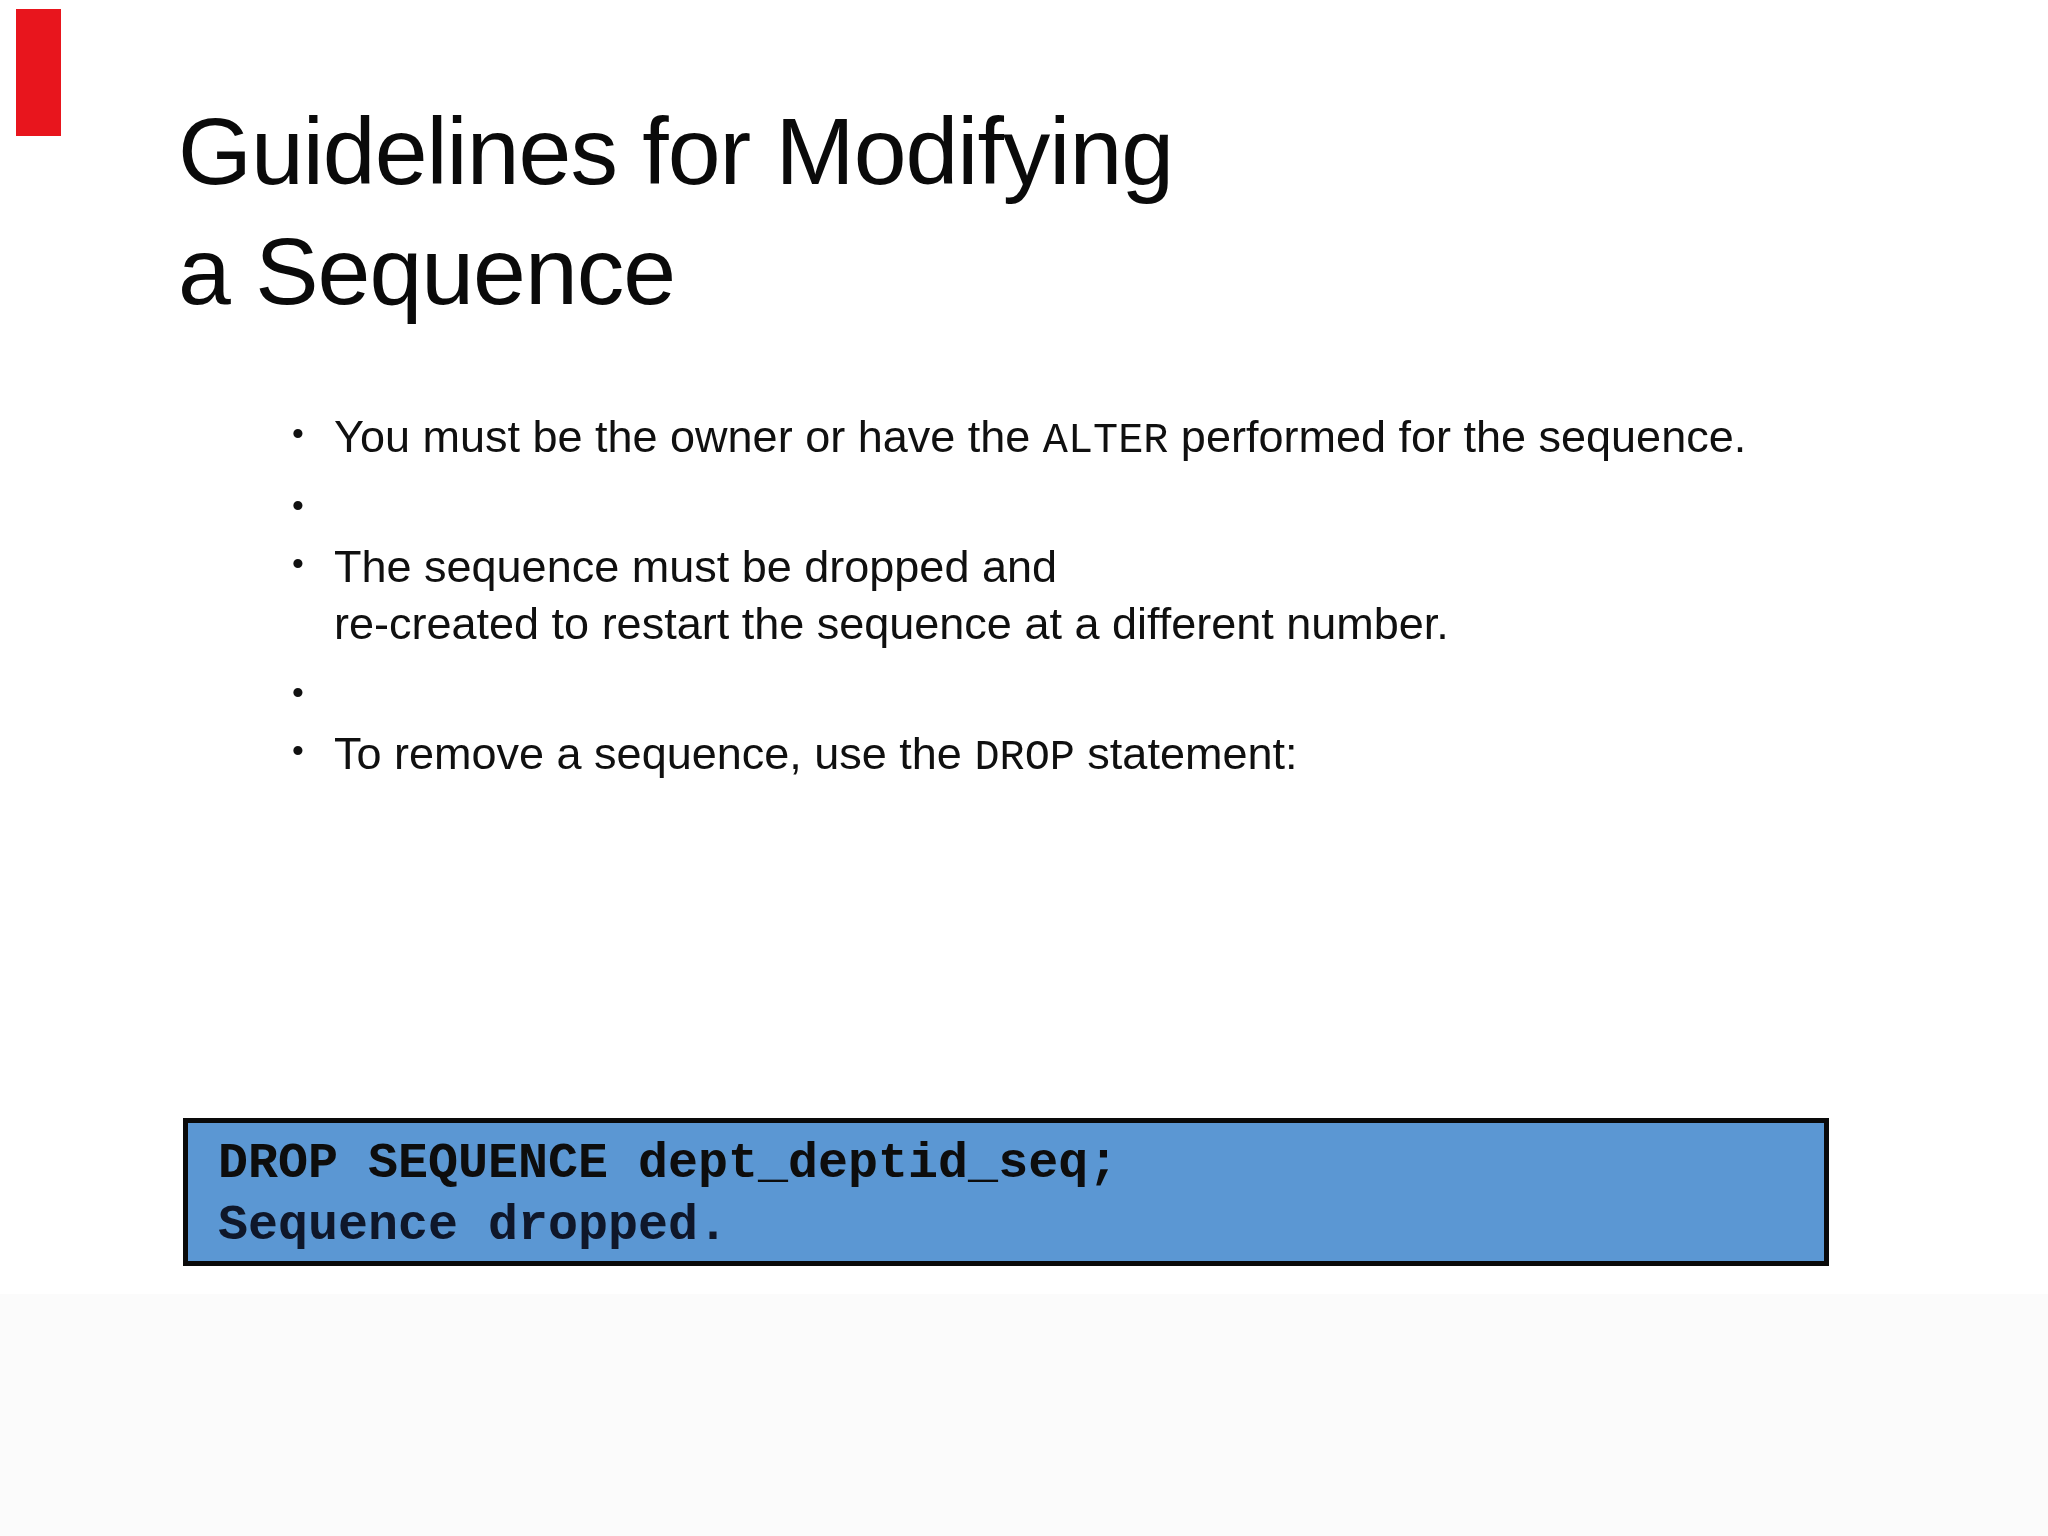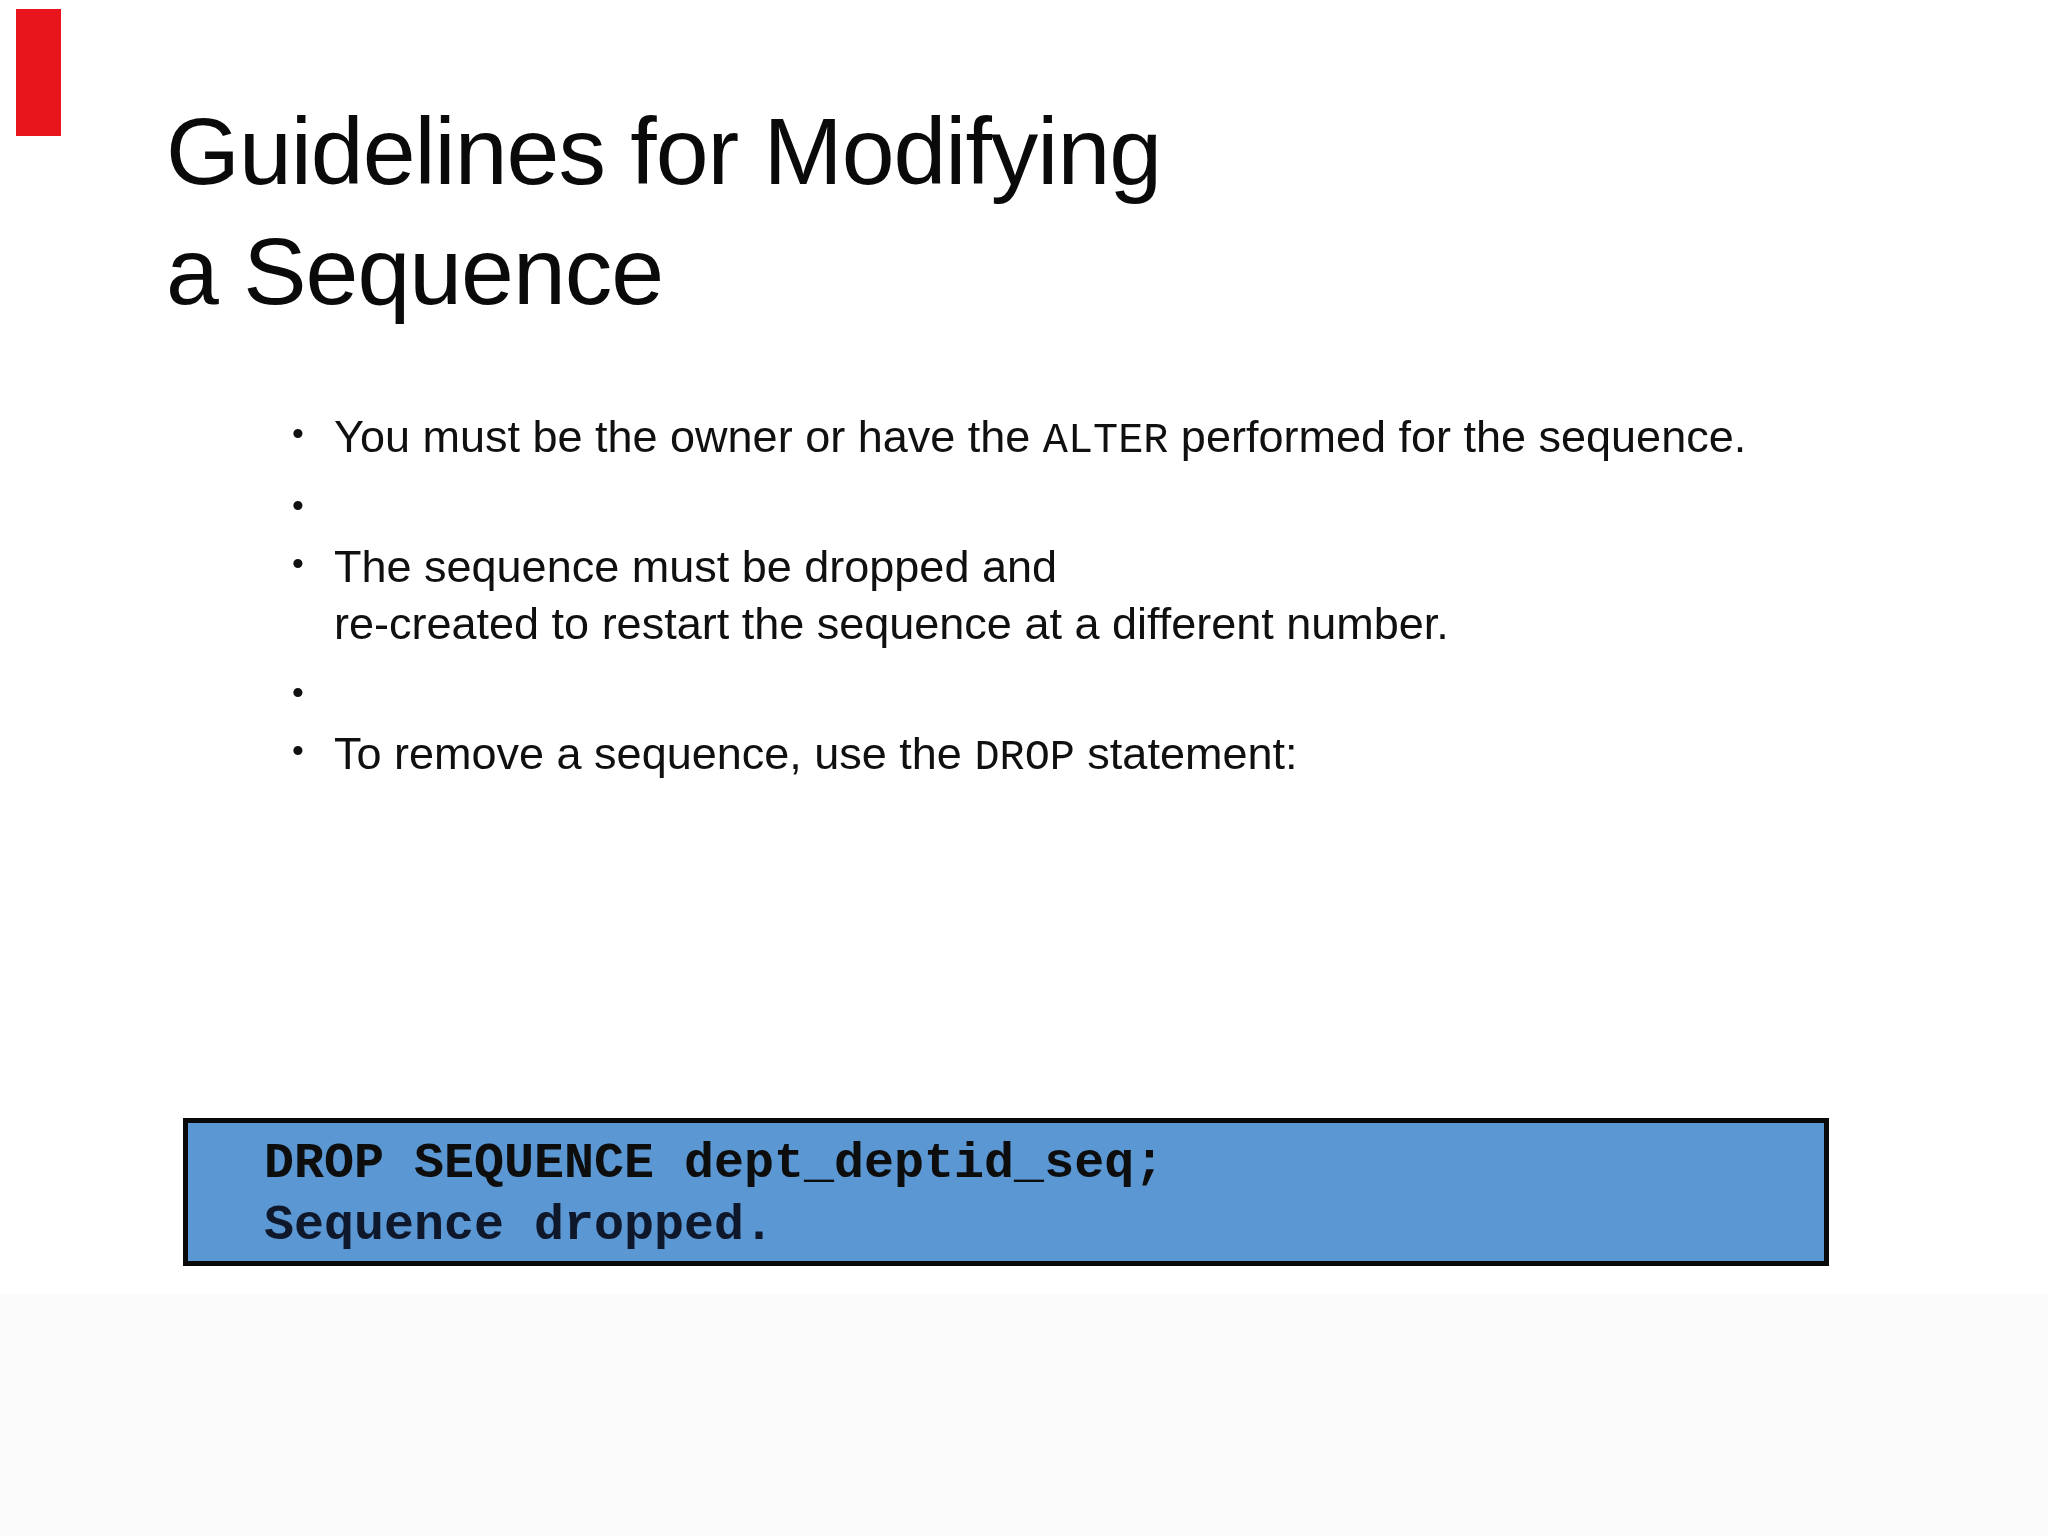--- a/index.html
+++ b/index.html
@@ -6,37 +6,37 @@
   body{
     width:2048px;height:1536px;
     background:#ffffff;
     font-family:"Liberation Sans",sans-serif;
     position:relative;overflow:hidden;
   }
   .slide{position:absolute;left:0;top:0;width:2048px;height:1536px;background:#ffffff;}
   .footer-shade{position:absolute;left:0;top:1294px;width:2048px;height:242px;background:#fbfbfb;}
   .corner-marker{position:absolute;left:16px;top:9px;width:45px;height:127px;}
   .title{
-    position:absolute;left:166px;top:92px;width:1700px;
+    position:absolute;left:178px;top:92px;width:1700px;
     font-size:95px;line-height:1.26;letter-spacing:-1px;
     color:#0a0a0a;white-space:pre-line;
   }
   .bullets{position:absolute;left:292px;top:408px;width:1600px;}
   .bullet{display:flex;align-items:flex-start;font-size:45px;line-height:1.28;color:#101010;margin-bottom:11px;}
   .dot{flex:0 0 42px;width:42px;font-size:0.75em;padding-top:4px;color:#101010;}
   .btext{white-space:pre-line;}
   .inline-code{font-family:Liberation Mono, monospace;font-size:0.93em;}
   .codebox{
     position:absolute;left:183px;top:1118px;width:1646px;height:148px;
     box-sizing:border-box;border:5px solid #0a0a0a;
     padding:10px 20px 0 30px;
     font-family:"Liberation Mono","DejaVu Sans Mono",monospace;
     font-weight:bold;font-size:50px;line-height:1.24;
   }
-  .code-line{white-space:pre;margin-left:46px;}
+  .code-line{white-space:pre;}
 </style>
 </head>
 <body>
 
 <div class="slide">
 
   <div class="footer-shade"></div>
 
   <div class="corner-marker" style="background: rgb(232, 21, 29);"></div>
 

